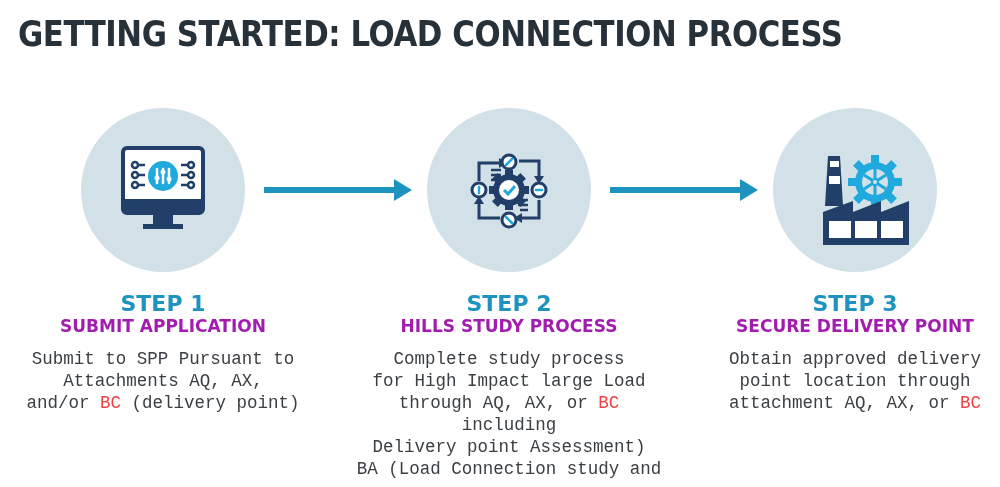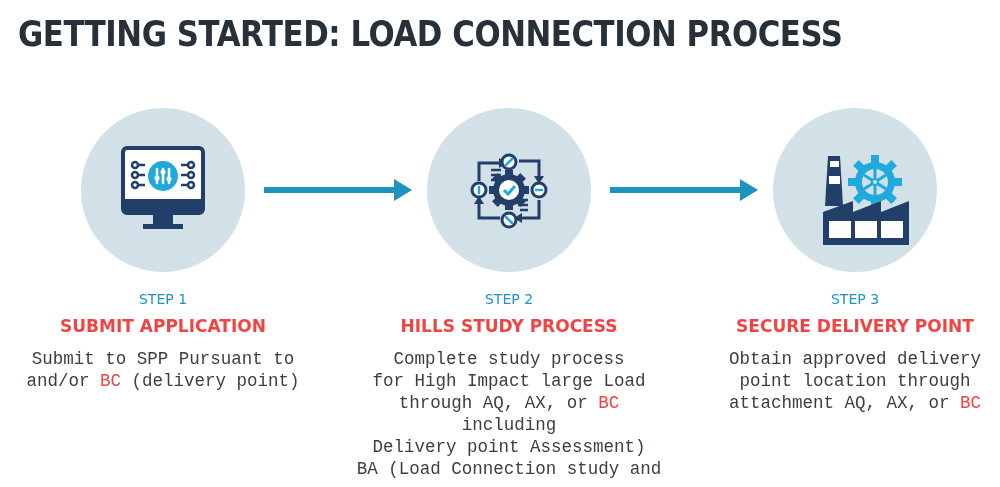--- a/index.html
+++ b/index.html
@@ -8,22 +8,22 @@
   .circle { position:absolute; width:164px; height:164px; border-radius:50%; background:#d2e0e8; }
   .c1 { left:81px; top:108px; }
   .c2 { left:427px; top:108px; }
   .c3 { left:773px; top:108px; }
   .circle svg { position:absolute; left:0; top:0; }
   .arrow { position:absolute; top:179px; }
   .a1 { left:264px; }
   .a2 { left:610px; }
   .step { position:absolute; width:320px; text-align:center; }
   .s1 { left:3px; } .s2 { left:349px; } .s3 { left:695px; }
-  .step-num { position:absolute; top:291px; width:100%; font-size:14px; font-weight:normal; color:#1f93bf; }
-  .step-title { position:absolute; top:316px; width:100%; font-size:17px; font-weight:bold; color:#ef4444; white-space:nowrap; }
+  .step-num { position:absolute; top:291px; width:100%; font-size:22px; font-weight:bold; color:#1f93bf; }
+  .step-title { position:absolute; top:316px; width:100%; font-size:17px; font-weight:bold; color:#a21caf; white-space:nowrap; }
   .step-desc { position:absolute; top:348px; width:100%; font-family:Liberation Mono, monospace; font-size:17.5px; line-height:22px; color:#3a3f44; }
   .hl { color:#ef4444; }
 </style>
 </head>
 <body>
 
 <div class="title">GETTING STARTED: LOAD CONNECTION PROCESS</div>
 
 <div class="circle c1">
   <svg width="164" height="164" viewBox="0 0 164 164">
@@ -152,20 +152,21 @@
         <rect x="108" y="113" width="22" height="17"></rect>
       </g>
   </svg>
 </div>
 
 <div class="step s1">
   <div class="step-num">STEP 1</div>
   <div class="step-title">SUBMIT APPLICATION</div>
   <div class="step-desc">
     <div>Submit to SPP Pursuant to</div>
+    <div>Attachments AQ, AX,</div>
     <div><span>and/or </span><span class="hl">BC</span><span> (delivery point)</span></div>
   </div>
 </div>
 
 <div class="step s2">
   <div class="step-num">STEP 2</div>
   <div class="step-title">HILLS STUDY PROCESS</div>
   <div class="step-desc">
     <div>Complete study process</div>
     <div>for High Impact large Load</div>

